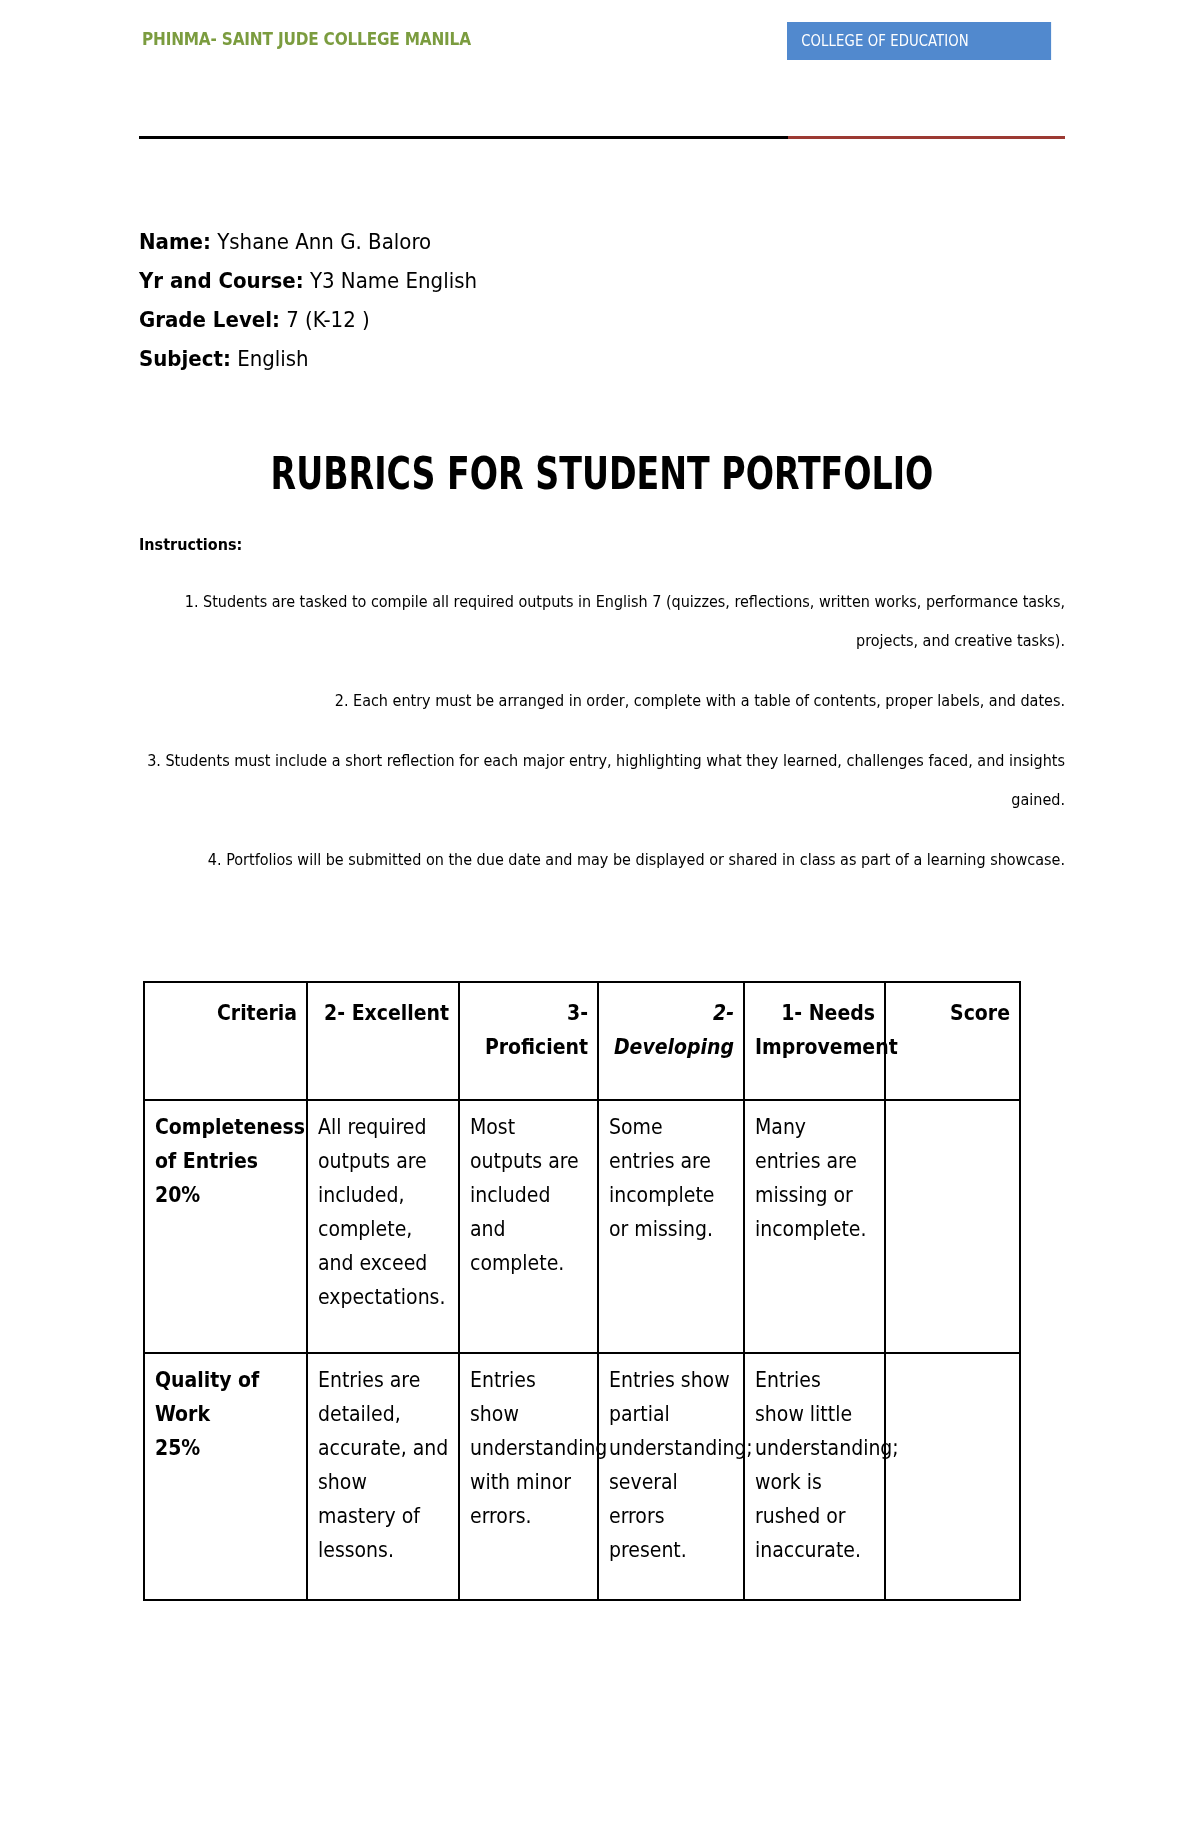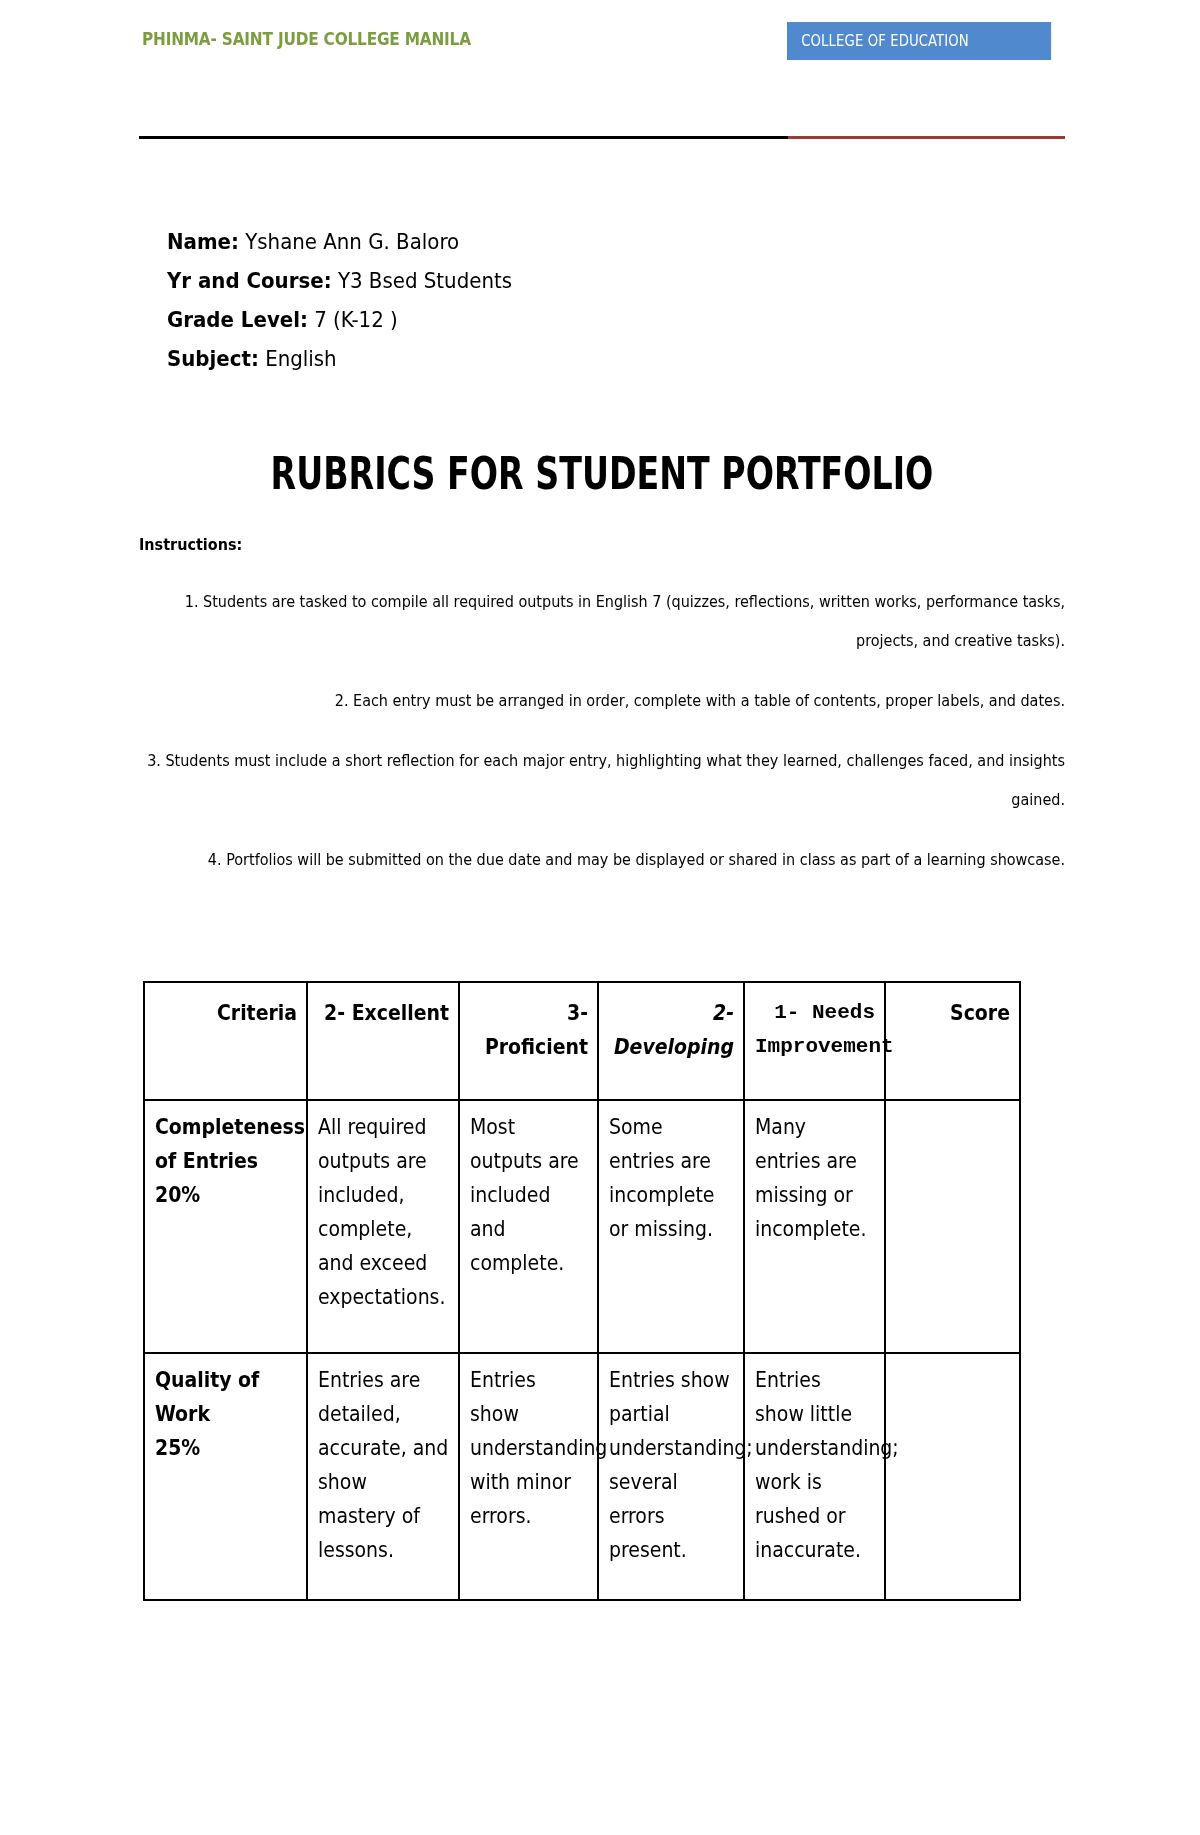--- a/index.html
+++ b/index.html
@@ -91,21 +91,21 @@
   .info-block {
     position: absolute;
     left: 139px;
     top: 222px;
     width: 926px;
     font-size: 22px;
     line-height: 39px;
     font-family: "DejaVu Sans Condensed", "Liberation Sans Narrow", "Liberation Sans", sans-serif;
   }
   .info-line { white-space: nowrap; }
-  .info-line .lbl { font-weight: bold; margin-left: 28px; }
+  .info-line .lbl { font-weight: bold; }
 
   
   .doc-title {
     position: absolute;
     left: 139px;
     top: 448px;
     width: 926px;
     text-align: center;
     font-family: "DejaVu Sans Condensed", "Liberation Sans Narrow", "Liberation Sans", sans-serif;
     font-weight: bold;
@@ -162,21 +162,21 @@
     padding-top: 13px;
   }
   .rubric-table tbody td.crit {
     font-weight: bold;
     border-radius: 28px;
   }
   .col-criteria   { width: 163px; }
   .col-excellent  { width: 152px; }
   .col-proficient { width: 139px; }
   .col-developing { width: 146px; font-style: italic; }
-  .col-needs      { width: 141px; font-family: Liberation Mono, monospace; }
+  .col-needs      { width: 141px; }
   .col-score      { width: 135px; }
 
   .row-1 td { height: 253px; }
   .row-2 td { height: 247px; }
 
   .cell-lines { display: block; }
   .cell-lines span { display: block; }
 </style>
 </head>
 <body>
@@ -194,21 +194,21 @@
     <div class="rule-red"></div>
   </div>
 
   <div class="info-block">
     <div class="info-line">
       <span class="lbl">Name:</span>
       <span>Yshane Ann G. Baloro</span>
     </div>
     <div class="info-line">
       <span class="lbl">Yr and Course:</span>
-      <span>Y3 Bsed Students</span>
+      <span>Y3 Name English</span>
     </div>
     <div class="info-line">
       <span class="lbl">Grade Level:</span>
       <span>7 (K-12 )</span>
     </div>
     <div class="info-line">
       <span class="lbl">Subject:</span>
       <span>English</span>
     </div>
   </div>

